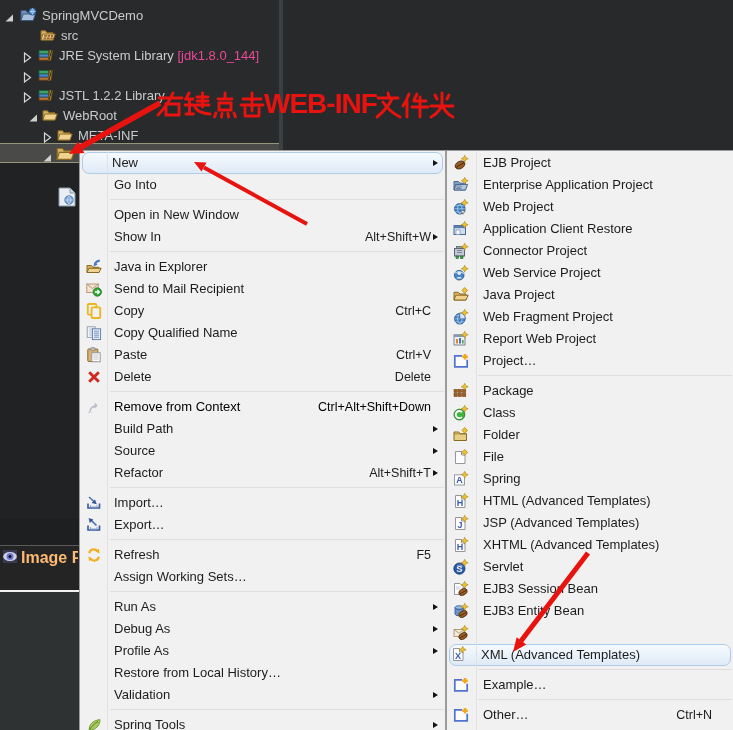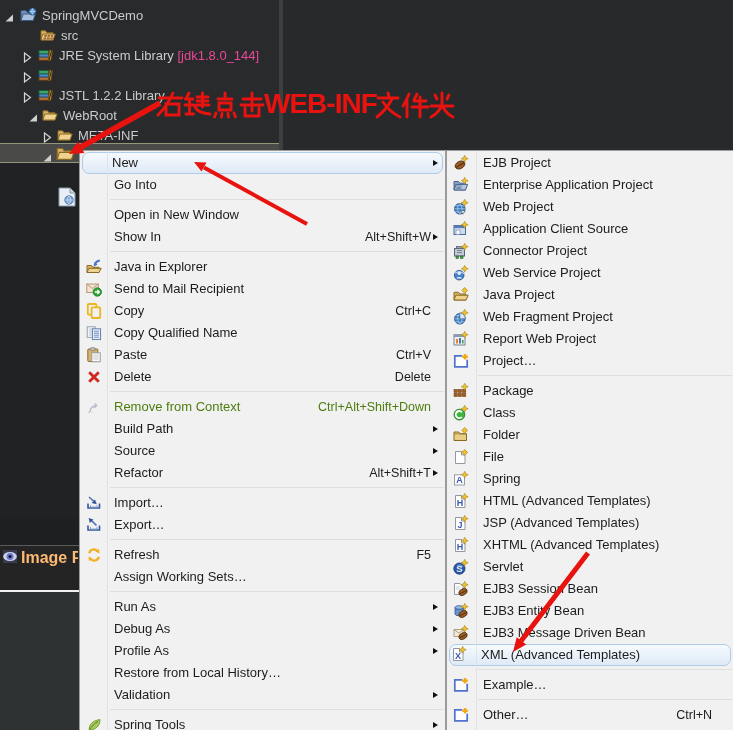--- a/index.html
+++ b/index.html
@@ -29,21 +29,21 @@
 #submenu .mi .accel{right:21px}
 .mi .accel{position:absolute;right:14px;top:0}
 .mi .ico{position:absolute;left:6px;top:3px;width:16px;height:16px}
 #submenu .mi .ico{left:6px}
 .mi .sub{position:absolute;right:7px;top:8px;width:0;height:0;border-left:5px solid #111;border-top:3.5px solid transparent;border-bottom:3.5px solid transparent}
 .sep{height:8px;position:relative}
 .sep:after{content:"";position:absolute;left:30px;right:1px;top:3px;height:1px;background:#dedede}
 #submenu .sep:after{left:31px}
 .hl{margin:0 2px;height:22px;box-sizing:border-box;border:1px solid #aecbe8;border-radius:7px;background:linear-gradient(#f5fafd,#dfeaf7)}
 .hl .txt{left:32px}
-.dis{color:#4d7c0f}
+.dis{color:#000000}
 
 #overlay{left:0;top:0;width:733px;height:730px;pointer-events:none}
 </style>
 </head>
 <body>
 <div class="abs" id="rightbg"></div>
 <div class="abs" id="vdiv"></div>
 <div class="abs" id="selrow"></div>
 <div class="abs" id="leftstrip"></div>
 <div class="abs" style="left:0;top:519px;width:79px;height:26px;background:#1d1f20"></div>
@@ -356,21 +356,21 @@
         </svg></span>
       <span class="txt">Web Project</span>
     </div>
 <div class="mi">
       <span class="ico"><svg width="16" height="16" viewBox="0 0 16 16">
           <rect x="1" y="4.5" width="11.5" height="9" fill="#cddcee" stroke="#4a6a9a" stroke-width="1"></rect>
           <rect x="1" y="4.5" width="11.5" height="2.6" fill="#5a7cb0"></rect>
           <rect x="3" y="9" width="4" height="4.5" fill="#f8fafc" stroke="#6888ae" stroke-width="0.6"></rect>
           <path d="M11.7 0.3 L12.7 2.6 L15.2 3.7 L12.7 4.8 L11.7 7.2 L10.6 4.8 L8.2 3.7 L10.6 2.6 Z" fill="#f2c12e" stroke="#a8841a" stroke-width="0.6"></path>
         </svg></span>
-      <span class="txt">Application Client Source</span>
+      <span class="txt">Application Client Restore</span>
     </div>
 <div class="mi">
       <span class="ico"><svg width="16" height="16" viewBox="0 0 16 16">
           <rect x="1.5" y="5.5" width="10" height="7.5" fill="#c0c8d4" stroke="#5a6474" stroke-width="1"></rect>
           <rect x="3.5" y="3.5" width="6" height="2" fill="#98a2b0" stroke="#5a6474" stroke-width="0.8"></rect>
           <rect x="3" y="13" width="2.4" height="2.4" fill="#3fa045" stroke="#1a6020" stroke-width="0.6"></rect>
           <rect x="7.6" y="13" width="2.4" height="2.4" fill="#3fa045" stroke="#1a6020" stroke-width="0.6"></rect>
           <path d="M4 7.5 h5 M4 9.5 h5" stroke="#6a7484" stroke-width="0.8"></path>
           <path d="M11.7 0.3 L12.7 2.6 L15.2 3.7 L12.7 4.8 L11.7 7.2 L10.6 4.8 L8.2 3.7 L10.6 2.6 Z" fill="#f2c12e" stroke="#a8841a" stroke-width="0.6"></path>
         </svg></span>
@@ -531,21 +531,20 @@
 <div class="mi">
       <span class="ico"><svg width="16" height="16" viewBox="0 0 16 16">
           <rect x="1" y="4.5" width="10" height="7" fill="#f3ead8" stroke="#a89878" stroke-width="0.9"></rect>
           <path d="M1 4.5 L6 8.2 L11 4.5" fill="none" stroke="#a89878" stroke-width="0.9"></path>
           <g transform="rotate(-28 10 11)">
             <ellipse cx="10" cy="11" rx="4.4" ry="3" fill="#9a5c24" stroke="#4a2c08" stroke-width="0.8"></ellipse>
             <path d="M6 11.5 C8 10 12 12.4 14 10.8" fill="none" stroke="#4a2c08" stroke-width="0.8"></path>
           </g>
           <path d="M11.7 0.3 L12.7 2.6 L15.2 3.7 L12.7 4.8 L11.7 7.2 L10.6 4.8 L8.2 3.7 L10.6 2.6 Z" fill="#f2c12e" stroke="#a8841a" stroke-width="0.6"></path>
         </svg></span>
-      <span class="txt">EJB3 Message Driven Bean</span>
     </div>
 <div class="mi">
       <div class="hl">
         <span class="ico" style="left:4px;top:2px"><svg width="16" height="16" viewBox="0 0 16 16">
             <path d="M2.5 2.5 H8.5 L12 6 V14.5 H2.5 Z" fill="#fdfdfd" stroke="#8a8a96" stroke-width="0.9"></path>
             <path d="M8.5 2.5 V6 H12" fill="none" stroke="#8a8a96" stroke-width="0.9"></path>
             <text x="5" y="12.5" font-family="Liberation Sans" font-size="9" font-weight="bold" fill="#3a5ab0" text-anchor="middle" transform="translate(2,0)">X</text>
             <path d="M11.7 0.3 L12.7 2.6 L15.2 3.7 L12.7 4.8 L11.7 7.2 L10.6 4.8 L8.2 3.7 L10.6 2.6 Z" fill="#f2c12e" stroke="#a8841a" stroke-width="0.6"></path>
           </svg></span>
         <span class="txt" style="left:34px">XML (Advanced Templates)</span>

